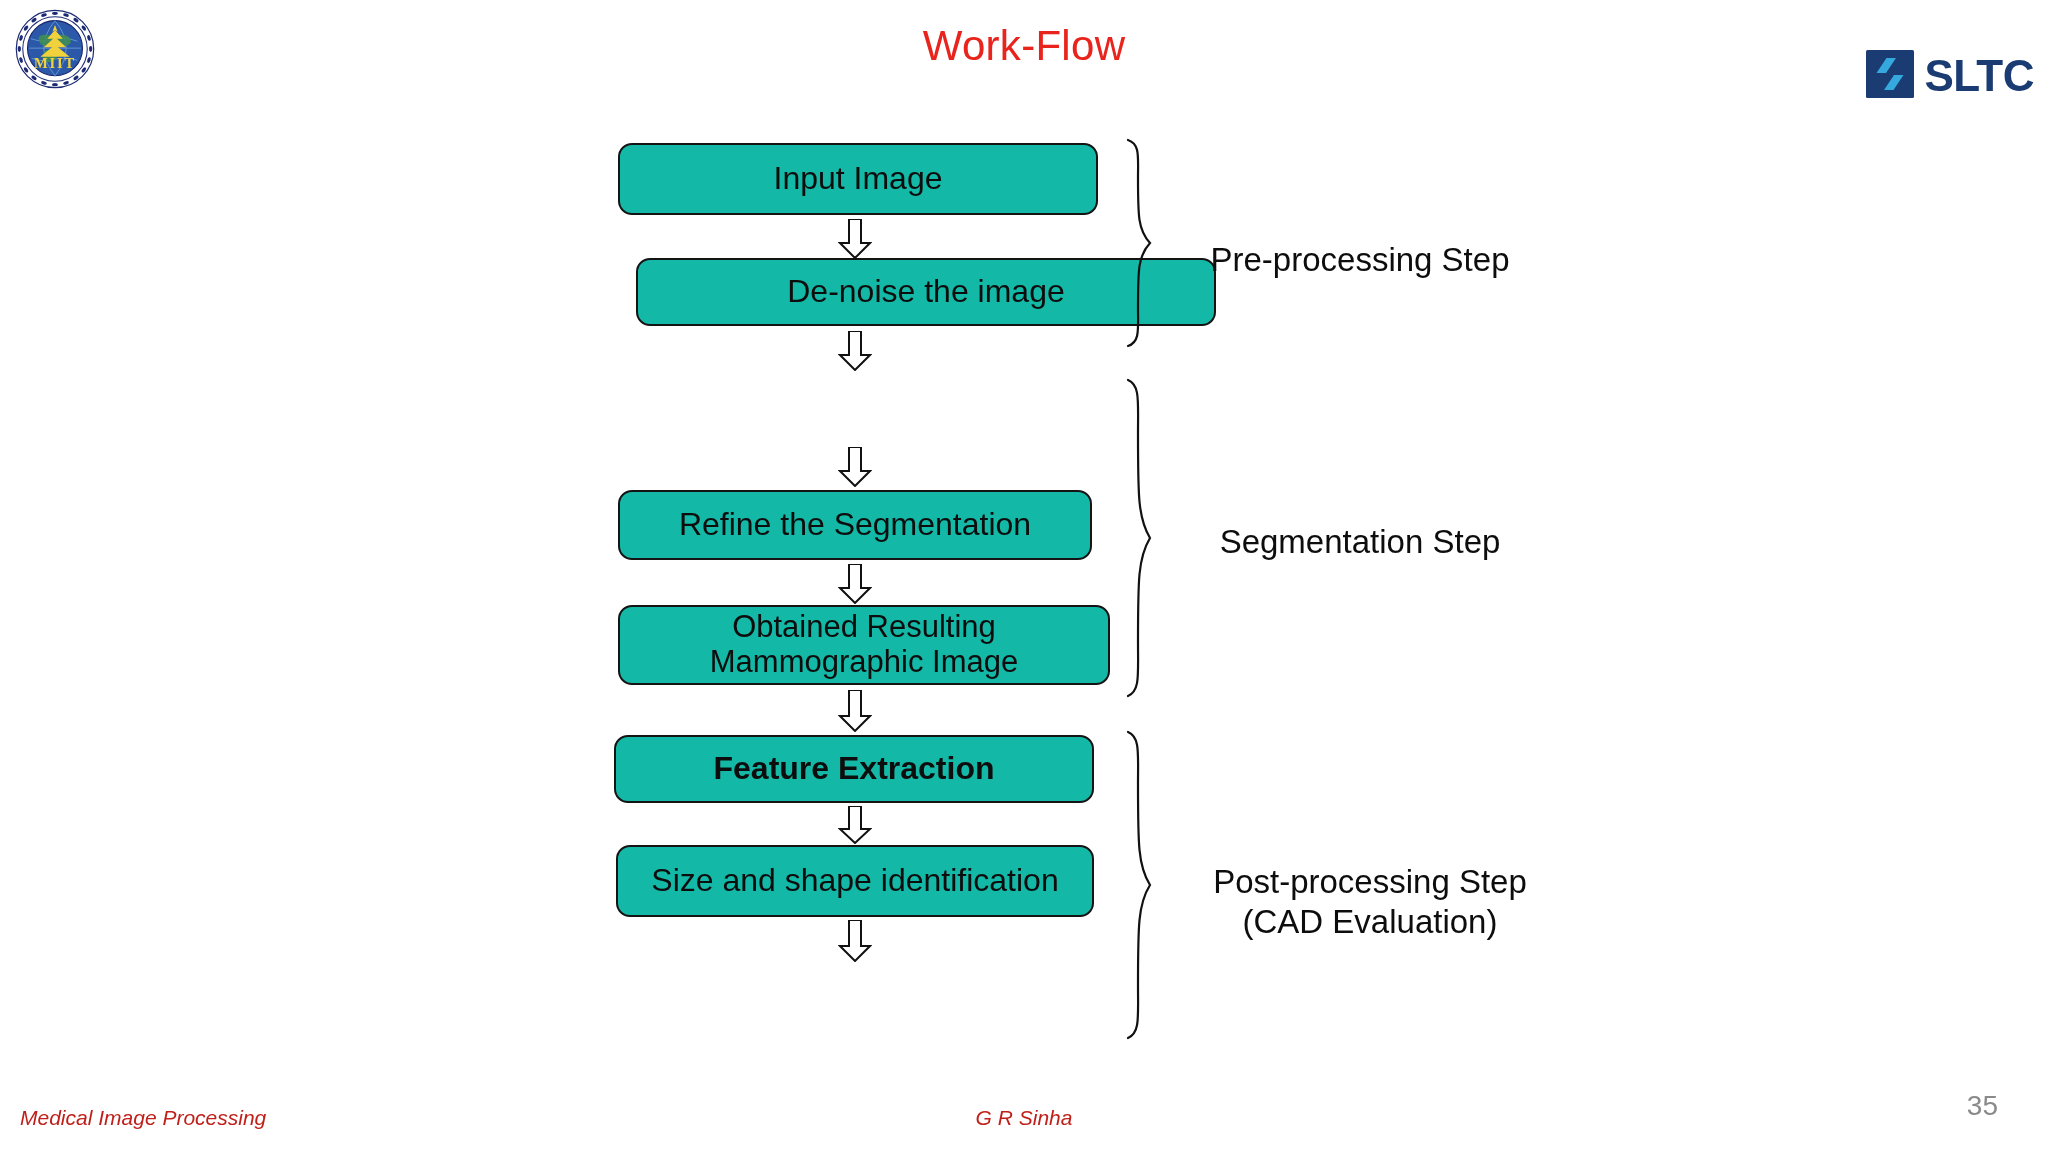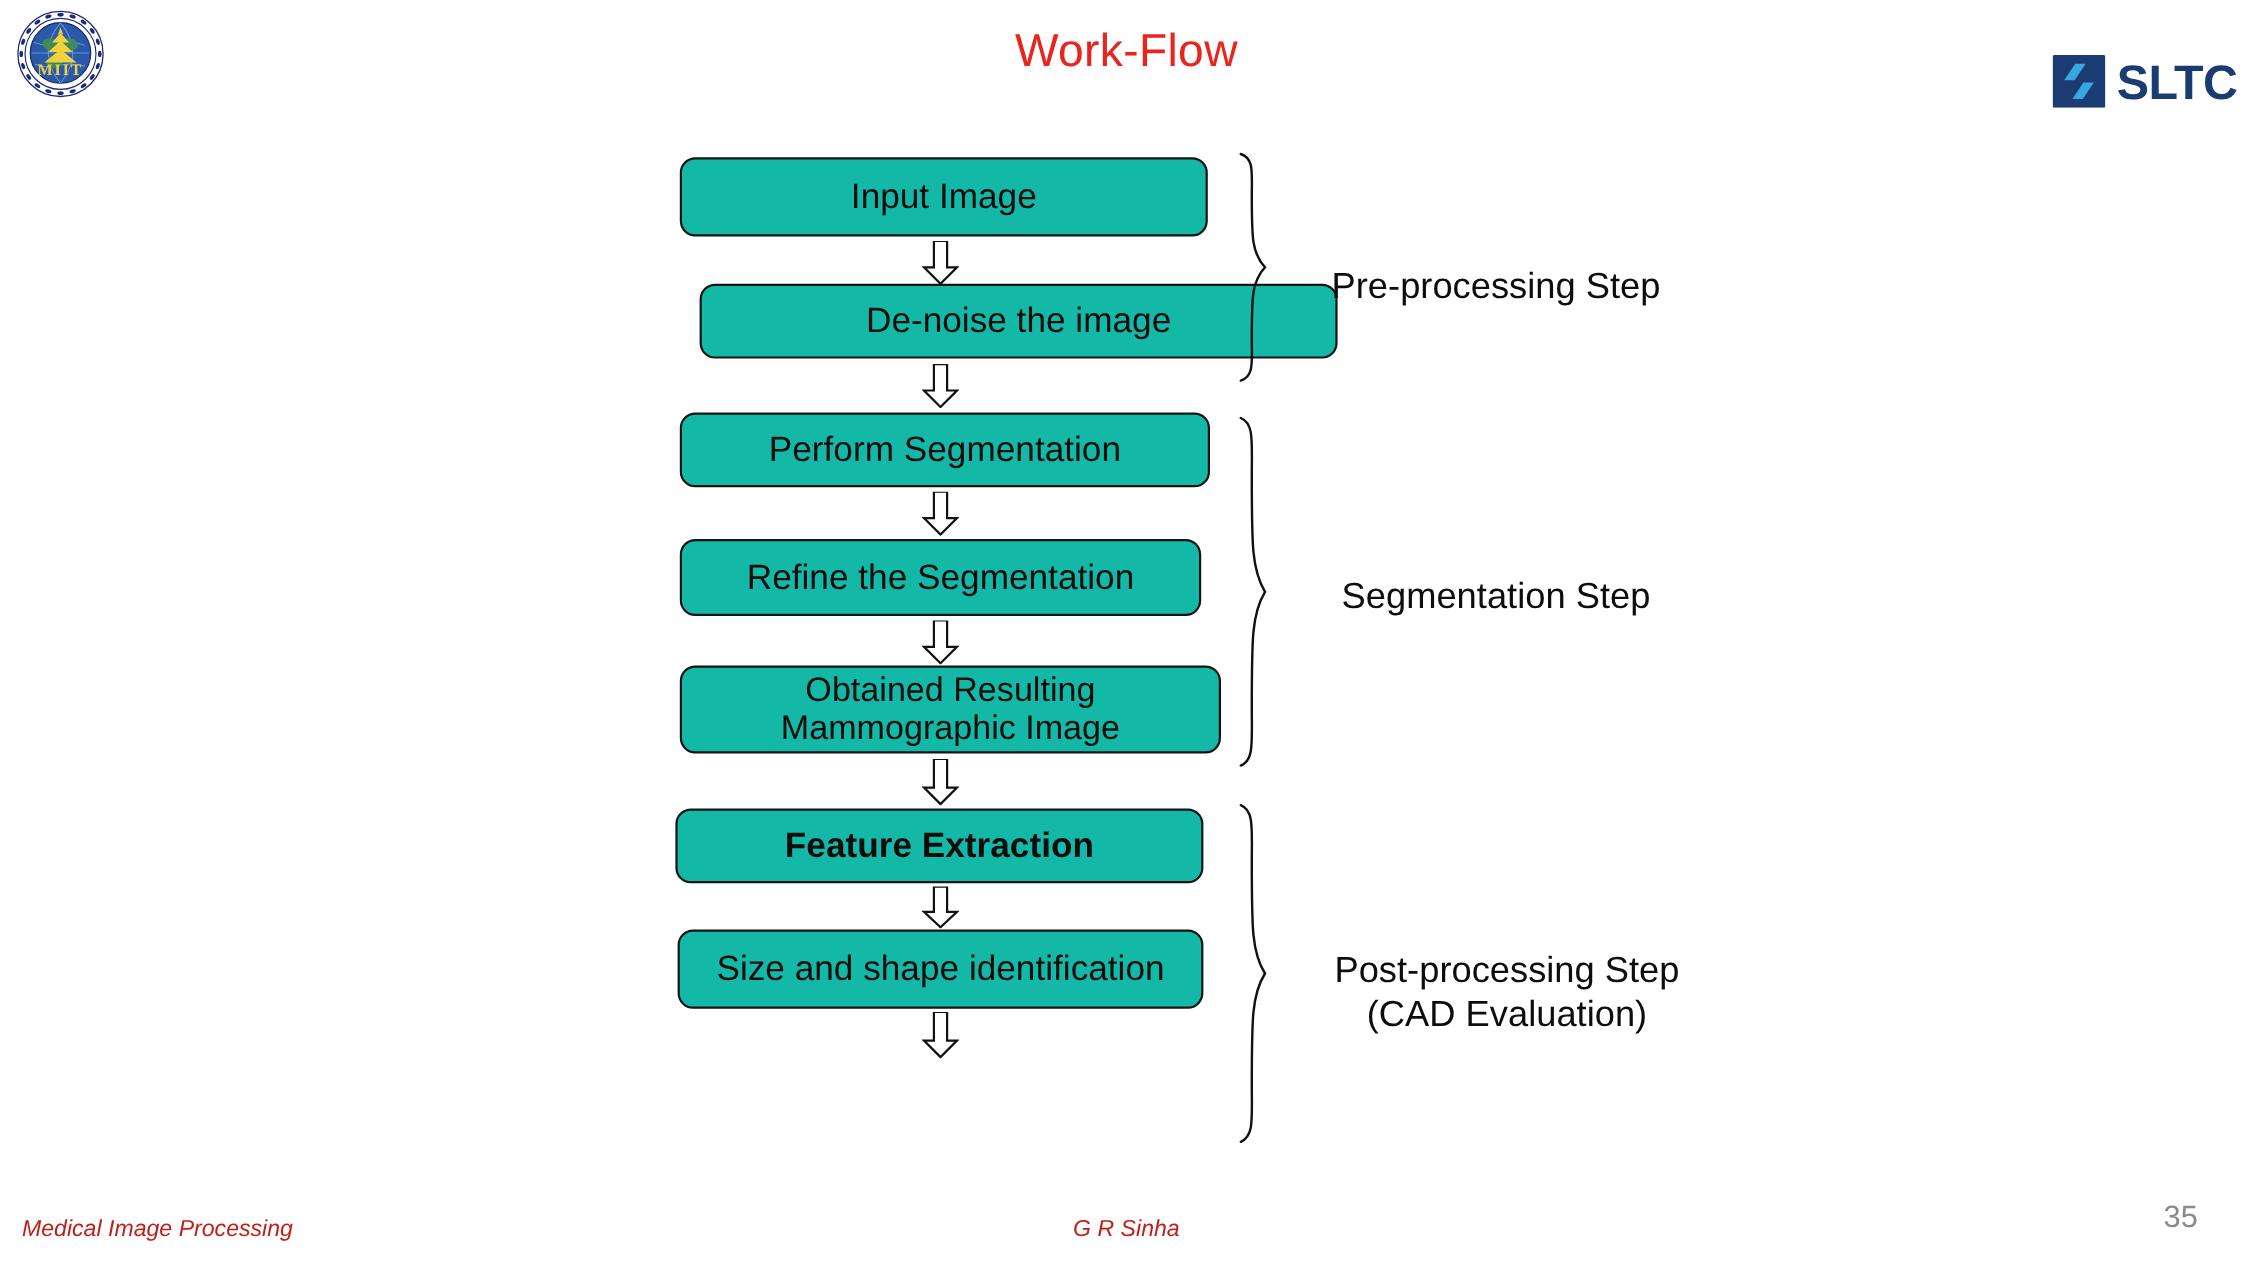--- a/index.html
+++ b/index.html
@@ -242,21 +242,20 @@
 </div>
 
 <div id="slide-title">Work-Flow</div>
 
 <div id="flow">
 
   <div class="node" style="left:618px; top:143px; width:480px; height:72px;">Input Image</div>
 
   <div class="node" style="left:616px; top:258px; width:580px; height:68px;margin-left:20px;">De-noise the image</div>
 
-  <div class="node" style="left:618px; top:375px; width:482px; height:68px;">Perform Segmentation</div>
 
   <div class="node" style="left:618px; top:490px; width:474px; height:70px;">Refine the Segmentation</div>
 
   <div class="node" style="left:618px; top:605px; width:492px; height:80px; font-size:31px;">Obtained Resulting
 Mammographic Image</div>
 
   <div class="node" style="left:614px; top:735px; width:480px; height:68px;font-weight:bold;">Feature Extraction</div>
 
   <div class="node" style="left:616px; top:845px; width:478px; height:72px;">Size and shape identification</div>
 

